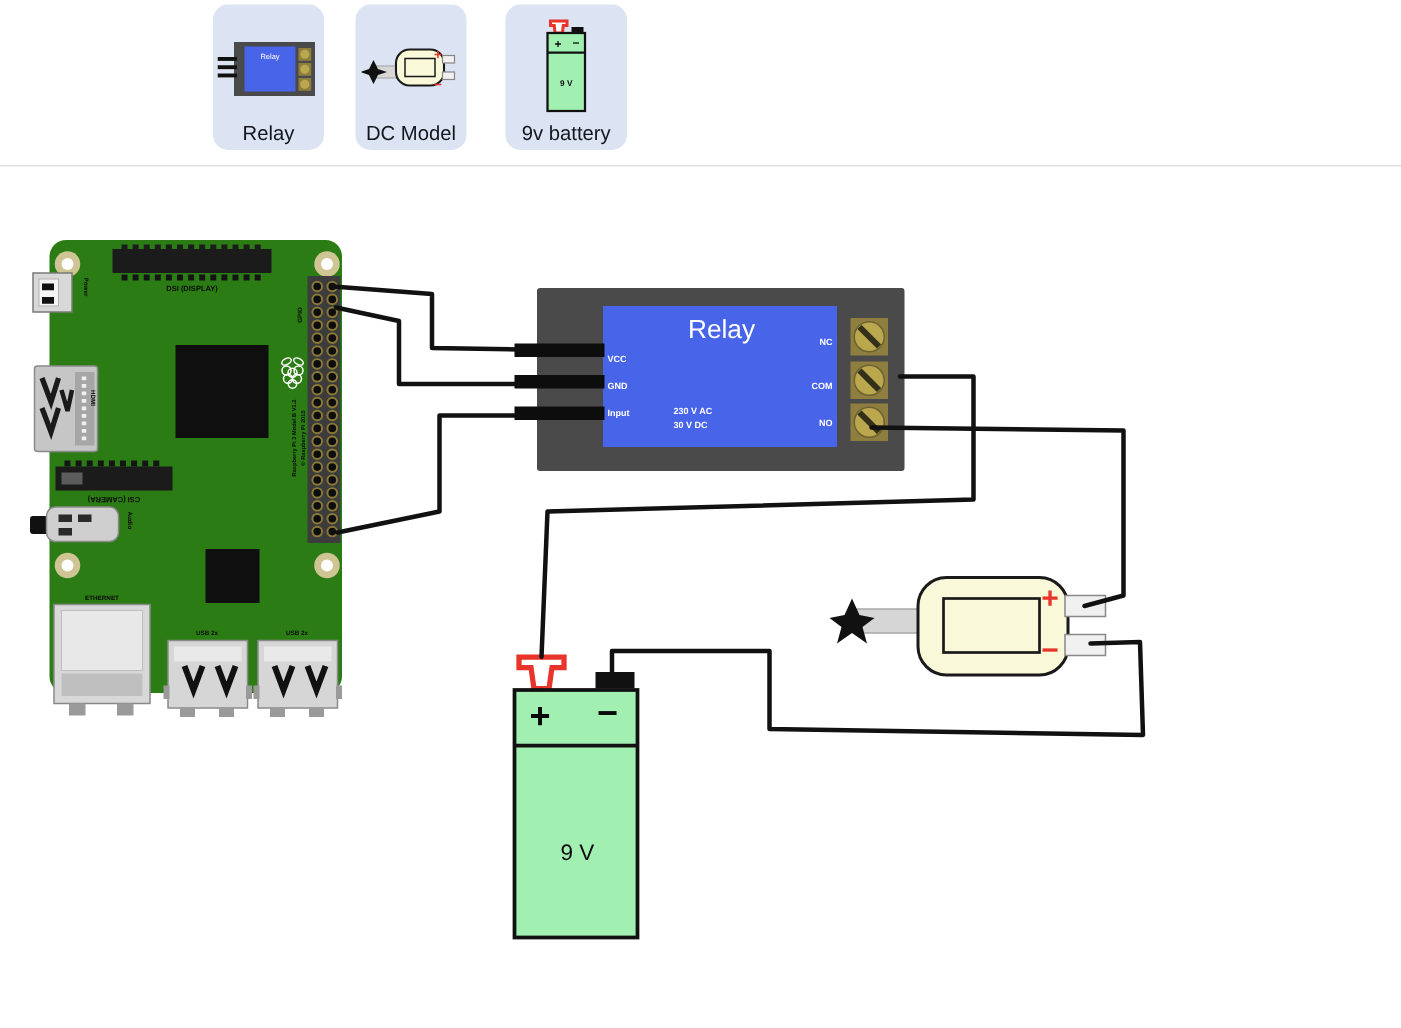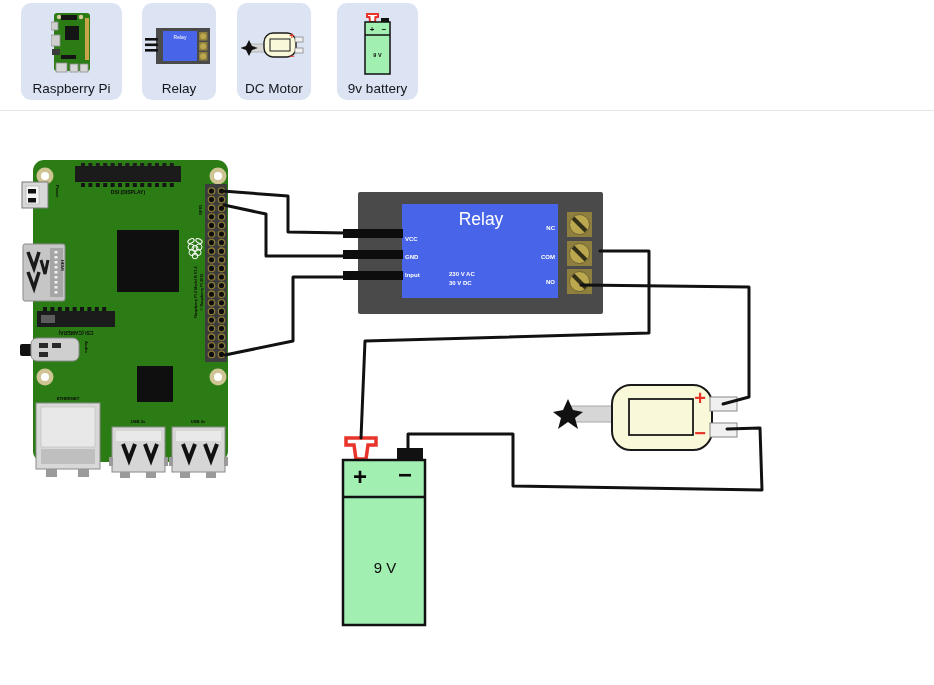--- a/index.html
+++ b/index.html
@@ -26,38 +26,20 @@
   .pin-lbl{font-size:6px;font-weight:bold;}
   .pi-lbl{font-size:5px;font-weight:bold;}
   .pi-lbl-xs{font-size:4.2px;font-weight:bold;}
   .gpio-pins circle{fill:#0d0d0d;stroke:#8a7a35;stroke-width:1.3;}
 </style>
 </head>
 <body>
 
 <div class="stage">
 
-  <div class="palette-card" style="left:21px;width:101px;">
-    <svg width="42" height="62" viewBox="0 0 42 62">
-      <rect x="3" y="2" width="36" height="58" rx="3" class="c-board"></rect>
-      <rect x="34" y="7" width="4" height="42" fill="#c9a54a"></rect>
-      <circle cx="8" cy="6" r="2.2" fill="#d8cba0"></circle>
-        <circle cx="30" cy="6" r="2.2" fill="#d8cba0"></circle>
-      <rect x="10" y="4" width="16" height="5" fill="#151515"></rect>
-      <rect x="14" y="15" width="14" height="14" fill="#151515"></rect>
-      <rect x="10" y="44" width="15" height="4" fill="#151515"></rect>
-      <rect x="0" y="11" width="7" height="8" fill="#cfcfcf" stroke="#8f8f8f" stroke-width="0.8"></rect>
-      <rect x="0" y="24" width="9" height="11" fill="#cfcfcf" stroke="#8f8f8f" stroke-width="0.8"></rect>
-      <rect x="1" y="38" width="8" height="6" fill="#3a3a3a"></rect>
-      <rect x="5" y="52" width="11" height="9" fill="#d6d6d6" stroke="#8f8f8f" stroke-width="0.8"></rect>
-      <rect x="19" y="53" width="8" height="8" fill="#d6d6d6" stroke="#8f8f8f" stroke-width="0.8"></rect>
-      <rect x="29" y="53" width="8" height="8" fill="#d6d6d6" stroke="#8f8f8f" stroke-width="0.8"></rect>
-    </svg>
-    <div class="palette-label">Raspberry Pi</div>
-  </div>
 
   <div class="palette-card" style="left:142px;width:74px;">
     <svg width="68" height="44" viewBox="0 0 68 44" style="margin-top:14px">
       <rect x="11" y="3" width="54" height="36" class="c-relaybody"></rect>
       <rect x="18" y="6" width="34" height="30" class="c-blue"></rect>
       <text x="35" y="14" text-anchor="middle" class="t-w" font-size="5">Relay</text>
       <rect x="0" y="13" width="13" height="2.6" fill="#111"></rect>
       <rect x="0" y="18.5" width="13" height="2.6" fill="#111"></rect>
       <rect x="0" y="24" width="13" height="2.6" fill="#111"></rect>
       <g>
@@ -76,21 +58,21 @@
     <svg width="66" height="38" viewBox="0 0 66 38" style="margin-top:18px">
       <rect x="9" y="15" width="16" height="8" fill="#d6d6d6" stroke="#aaa" stroke-width="0.8"></rect>
       <polygon points="8,11 11,17 17,19 11,21 8,27 5,21 -1,19 5,17" fill="#111"></polygon>
       <rect x="23" y="4" width="32" height="24" rx="9" class="c-cream" stroke="#1a1a1a" stroke-width="1.4"></rect>
       <rect x="29" y="10" width="20" height="12" fill="none" stroke="#1a1a1a" stroke-width="1"></rect>
       <rect x="54" y="8" width="8" height="5" fill="#f0f0f0" stroke="#888" stroke-width="0.8"></rect>
       <rect x="54" y="19" width="8" height="5" fill="#f0f0f0" stroke="#888" stroke-width="0.8"></rect>
       <text x="51" y="10" text-anchor="middle" class="red" font-size="9" font-weight="bold">+</text>
       <text x="51" y="30" text-anchor="middle" class="red" font-size="9" font-weight="bold">−</text>
     </svg>
-    <div class="palette-label">DC Motor</div>
+    <div class="palette-label">DC Model</div>
   </div>
 
   <div class="palette-card" style="left:337px;width:81px;">
     <svg width="34" height="66" viewBox="0 0 34 66">
       <path d="M6,3 H17 V6 H14.5 L14,11 H9 L8.5,6 H6 Z" fill="#fff" class="redstroke" stroke-width="2"></path>
       <rect x="20" y="7" width="8" height="4" fill="#111"></rect>
       <rect x="4" y="11" width="25" height="52" class="c-batt" stroke="#111" stroke-width="1.5"></rect>
       <line x1="4" y1="24" x2="29" y2="24" stroke="#111" stroke-width="1.5"></line>
       <text x="11" y="21" text-anchor="middle" class="t-b" font-size="8" font-weight="bold">+</text>
       <text x="23" y="20.5" text-anchor="middle" class="t-b" font-size="8" font-weight="bold">−</text>

